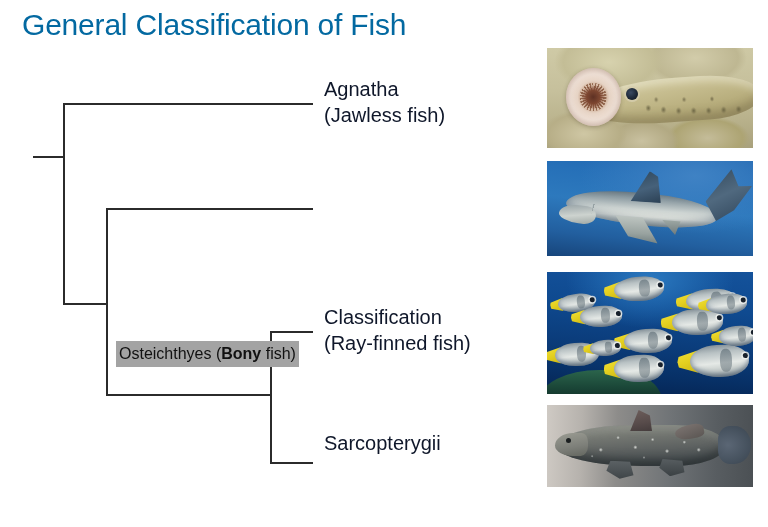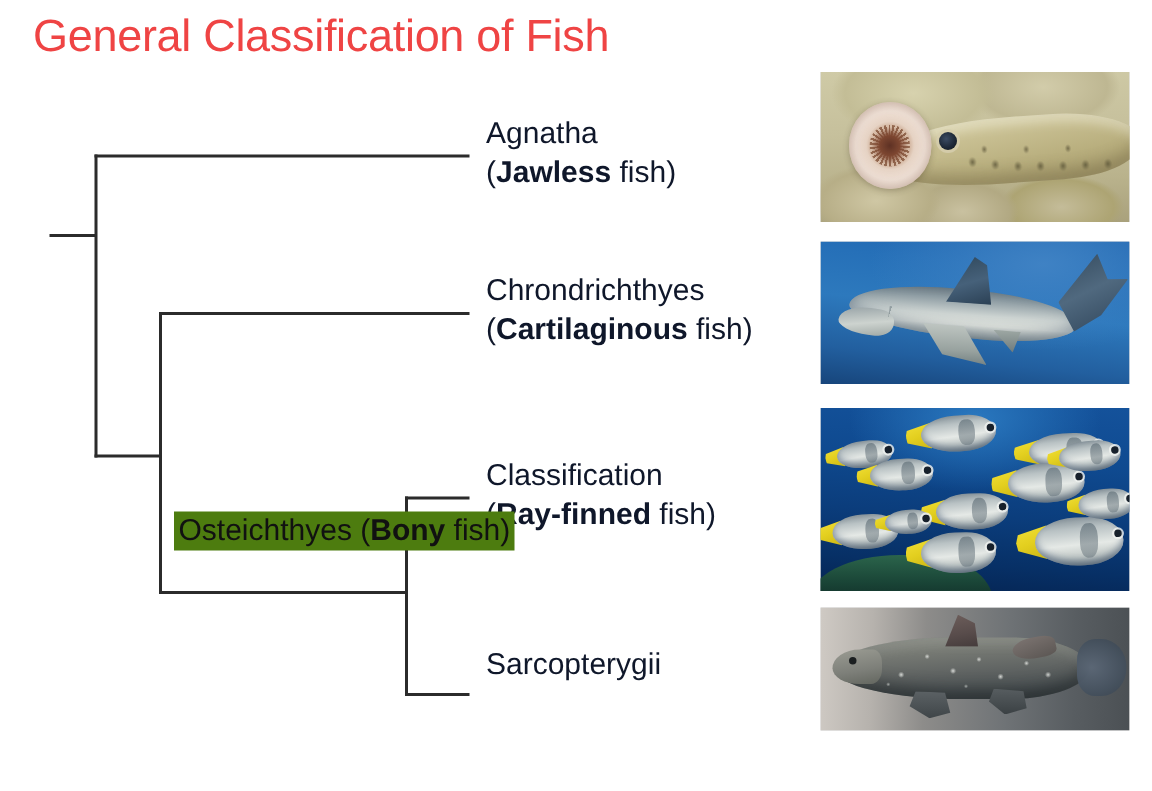--- a/index.html
+++ b/index.html
@@ -25,21 +25,21 @@
   }
 
   
   #title {
     position: absolute;
     left: 22px;
     top: 8px;
     font-size: 30px;
     font-weight: 400;
     letter-spacing: -0.2px;
-    color: #ef4444;
+    color: #0369a1;
     white-space: nowrap;
   }
 
   
   #cladogram {
     position: absolute;
     left: 0;
     top: 0;
     width: 560px;
     height: 527px;
@@ -54,31 +54,31 @@
   
   .taxon-label {
     position: absolute;
     font-size: 20px;
     line-height: 26px;
     color: #0f172a;
     white-space: nowrap;
   }
   .taxon-label .sci { display: block; font-weight: 400; }
   .taxon-label .common { display: block; font-weight: 400; }
-  .taxon-label .common b { font-weight: 700; }
+  .taxon-label .common b { font-weight: 400; }
 
   #label-osteichthyes {
     position: absolute;
     left: 116px;
     top: 341px;
-    font-size: 20px;
+    font-size: 16px;
     line-height: 26px;
     color: #111111;
     white-space: nowrap;
-    background: #4d7c0f;
+    background: #a3a3a3;
     padding: 0 3px;
     z-index: 4;
     text-align: center;
   }
 
   
   .photo {
     position: absolute;
     overflow: hidden;
     background: #cfcfcf;
@@ -469,24 +469,20 @@
   <div id="label-osteichthyes">
     <span class="sci">Osteichthyes</span>
     <span class="common"><span>(</span><b>Bony</b><span> fish)</span></span>
   </div>
 
   <div class="taxon-label" style="left:324px; top:76px;">
     <span class="sci">Agnatha</span>
     <span class="common"><span>(</span><b>Jawless</b><span> fish)</span></span>
   </div>
 
-  <div class="taxon-label" style="left:324px; top:181px;">
-    <span class="sci">Chrondrichthyes</span>
-    <span class="common"><span>(</span><b>Cartilaginous</b><span> fish)</span></span>
-  </div>
 
   <div class="taxon-label" style="left:324px; top:304px;">
     <span class="sci">Classification</span>
     <span class="common"><span>(</span><b>Ray-finned</b><span> fish)</span></span>
   </div>
 
   <div class="taxon-label" style="left:324px; top:430px;">
     <span class="sci">Sarcopterygii</span>
   </div>
 

